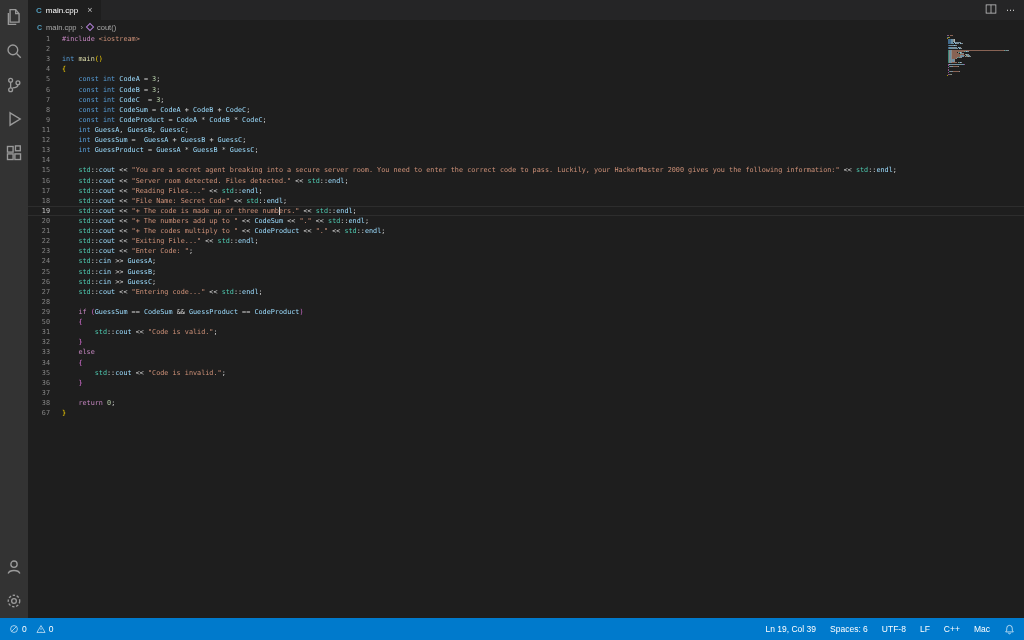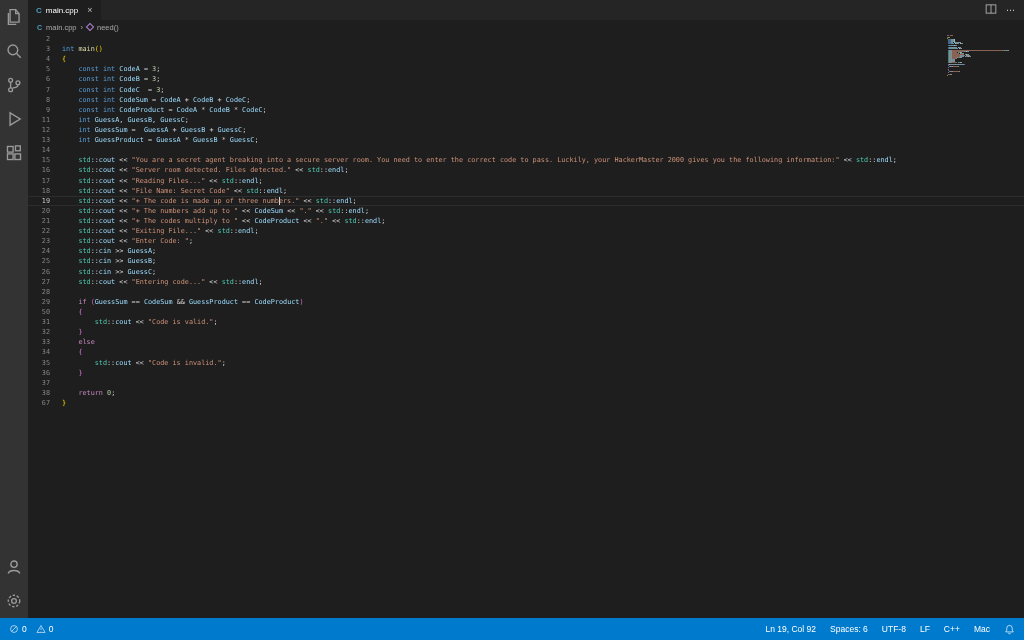--- a/index.html
+++ b/index.html
@@ -130,25 +130,26 @@
         </span>
         <span class="more-glyph">⋯</span>
       </div>
     </div>
 
     <div class="breadcrumb">
       <span class="bc-file-icon">C</span>
       <span class="bc-item">main.cpp</span>
       <span class="bc-sep">›</span>
       <span class="bc-sym"></span>
-      <span class="bc-item">need()</span>
+      <span class="bc-item">cout()</span>
     </div>
 
     <div class="editor">
       <div class="code-lines">
+          <div class="line"><span class="ln">1</span><span class="code"><span style="color: rgb(197, 134, 192);">#include</span><span style="color: rgb(212, 212, 212);"> </span><span style="color: rgb(206, 145, 120);">&lt;iostream&gt;</span></span></div>
           <div class="line"><span class="ln">2</span><span class="code"></span></div>
           <div class="line"><span class="ln">3</span><span class="code"><span style="color: rgb(86, 156, 214);">int</span><span style="color: rgb(212, 212, 212);"> </span><span style="color: rgb(220, 220, 170);">main</span><span style="color: rgb(255, 215, 0);">()</span></span></div>
           <div class="line"><span class="ln">4</span><span class="code"><span style="color: rgb(255, 215, 0);">{</span></span></div>
           <div class="line"><span class="ln">5</span><span class="code"><span style="color: rgb(212, 212, 212);">    </span><span style="color: rgb(86, 156, 214);">const</span><span style="color: rgb(212, 212, 212);"> </span><span style="color: rgb(86, 156, 214);">int</span><span style="color: rgb(212, 212, 212);"> </span><span style="color: rgb(156, 220, 254);">CodeA</span><span style="color: rgb(212, 212, 212);"> </span><span style="color: rgb(212, 212, 212);">=</span><span style="color: rgb(212, 212, 212);"> </span><span style="color: rgb(181, 206, 168);">3</span><span style="color: rgb(212, 212, 212);">;</span></span></div>
           <div class="line"><span class="ln">6</span><span class="code"><span style="color: rgb(212, 212, 212);">    </span><span style="color: rgb(86, 156, 214);">const</span><span style="color: rgb(212, 212, 212);"> </span><span style="color: rgb(86, 156, 214);">int</span><span style="color: rgb(212, 212, 212);"> </span><span style="color: rgb(156, 220, 254);">CodeB</span><span style="color: rgb(212, 212, 212);"> </span><span style="color: rgb(212, 212, 212);">=</span><span style="color: rgb(212, 212, 212);"> </span><span style="color: rgb(181, 206, 168);">3</span><span style="color: rgb(212, 212, 212);">;</span></span></div>
           <div class="line"><span class="ln">7</span><span class="code"><span style="color: rgb(212, 212, 212);">    </span><span style="color: rgb(86, 156, 214);">const</span><span style="color: rgb(212, 212, 212);"> </span><span style="color: rgb(86, 156, 214);">int</span><span style="color: rgb(212, 212, 212);"> </span><span style="color: rgb(156, 220, 254);">CodeC</span><span style="color: rgb(212, 212, 212);">  </span><span style="color: rgb(212, 212, 212);">=</span><span style="color: rgb(212, 212, 212);"> </span><span style="color: rgb(181, 206, 168);">3</span><span style="color: rgb(212, 212, 212);">;</span></span></div>
           <div class="line"><span class="ln">8</span><span class="code"><span style="color: rgb(212, 212, 212);">    </span><span style="color: rgb(86, 156, 214);">const</span><span style="color: rgb(212, 212, 212);"> </span><span style="color: rgb(86, 156, 214);">int</span><span style="color: rgb(212, 212, 212);"> </span><span style="color: rgb(156, 220, 254);">CodeSum</span><span style="color: rgb(212, 212, 212);"> </span><span style="color: rgb(212, 212, 212);">=</span><span style="color: rgb(212, 212, 212);"> </span><span style="color: rgb(156, 220, 254);">CodeA</span><span style="color: rgb(212, 212, 212);"> </span><span style="color: rgb(212, 212, 212);">+</span><span style="color: rgb(212, 212, 212);"> </span><span style="color: rgb(156, 220, 254);">CodeB</span><span style="color: rgb(212, 212, 212);"> </span><span style="color: rgb(212, 212, 212);">+</span><span style="color: rgb(212, 212, 212);"> </span><span style="color: rgb(156, 220, 254);">CodeC</span><span style="color: rgb(212, 212, 212);">;</span></span></div>
           <div class="line"><span class="ln">9</span><span class="code"><span style="color: rgb(212, 212, 212);">    </span><span style="color: rgb(86, 156, 214);">const</span><span style="color: rgb(212, 212, 212);"> </span><span style="color: rgb(86, 156, 214);">int</span><span style="color: rgb(212, 212, 212);"> </span><span style="color: rgb(156, 220, 254);">CodeProduct</span><span style="color: rgb(212, 212, 212);"> </span><span style="color: rgb(212, 212, 212);">=</span><span style="color: rgb(212, 212, 212);"> </span><span style="color: rgb(156, 220, 254);">CodeA</span><span style="color: rgb(212, 212, 212);"> </span><span style="color: rgb(212, 212, 212);">*</span><span style="color: rgb(212, 212, 212);"> </span><span style="color: rgb(156, 220, 254);">CodeB</span><span style="color: rgb(212, 212, 212);"> </span><span style="color: rgb(212, 212, 212);">*</span><span style="color: rgb(212, 212, 212);"> </span><span style="color: rgb(156, 220, 254);">CodeC</span><span style="color: rgb(212, 212, 212);">;</span></span></div>
           <div class="line"><span class="ln">11</span><span class="code"><span style="color: rgb(212, 212, 212);">    </span><span style="color: rgb(86, 156, 214);">int</span><span style="color: rgb(212, 212, 212);"> </span><span style="color: rgb(156, 220, 254);">GuessA</span><span style="color: rgb(212, 212, 212);">, </span><span style="color: rgb(156, 220, 254);">GuessB</span><span style="color: rgb(212, 212, 212);">, </span><span style="color: rgb(156, 220, 254);">GuessC</span><span style="color: rgb(212, 212, 212);">;</span></span></div>
           <div class="line"><span class="ln">12</span><span class="code"><span style="color: rgb(212, 212, 212);">    </span><span style="color: rgb(86, 156, 214);">int</span><span style="color: rgb(212, 212, 212);"> </span><span style="color: rgb(156, 220, 254);">GuessSum</span><span style="color: rgb(212, 212, 212);"> </span><span style="color: rgb(212, 212, 212);">=</span><span style="color: rgb(212, 212, 212);">  </span><span style="color: rgb(156, 220, 254);">GuessA</span><span style="color: rgb(212, 212, 212);"> </span><span style="color: rgb(212, 212, 212);">+</span><span style="color: rgb(212, 212, 212);"> </span><span style="color: rgb(156, 220, 254);">GuessB</span><span style="color: rgb(212, 212, 212);"> </span><span style="color: rgb(212, 212, 212);">+</span><span style="color: rgb(212, 212, 212);"> </span><span style="color: rgb(156, 220, 254);">GuessC</span><span style="color: rgb(212, 212, 212);">;</span></span></div>
@@ -237,21 +238,21 @@
       <span class="sb-item">
         <svg width="10" height="10" viewBox="0 0 16 16">
             <path d="M8 2.5L14.5 13.5H1.5z"></path>
             <line x1="8" y1="6.5" x2="8" y2="9.5"></line>
             <line x1="8" y1="11.2" x2="8" y2="11.9"></line>
           </svg>
         <span>0</span>
       </span>
     </div>
     <div class="sb-right">
-      <span class="sb-item">Ln 19, Col 92</span>
+      <span class="sb-item">Ln 19, Col 39</span>
       <span class="sb-item">Spaces: 6</span>
       <span class="sb-item">UTF-8</span>
       <span class="sb-item">LF</span>
       <span class="sb-item">C++</span>
       <span class="sb-item">Mac</span>
       <span class="sb-item">
         <svg width="11" height="11" viewBox="0 0 16 16">
             <path d="M8 2a4 4 0 0 0-4 4v3l-1.5 2.5h11L12 9V6a4 4 0 0 0-4-4z"></path>
             <path d="M6.5 12.8a1.5 1.5 0 0 0 3 0"></path>
           </svg>

